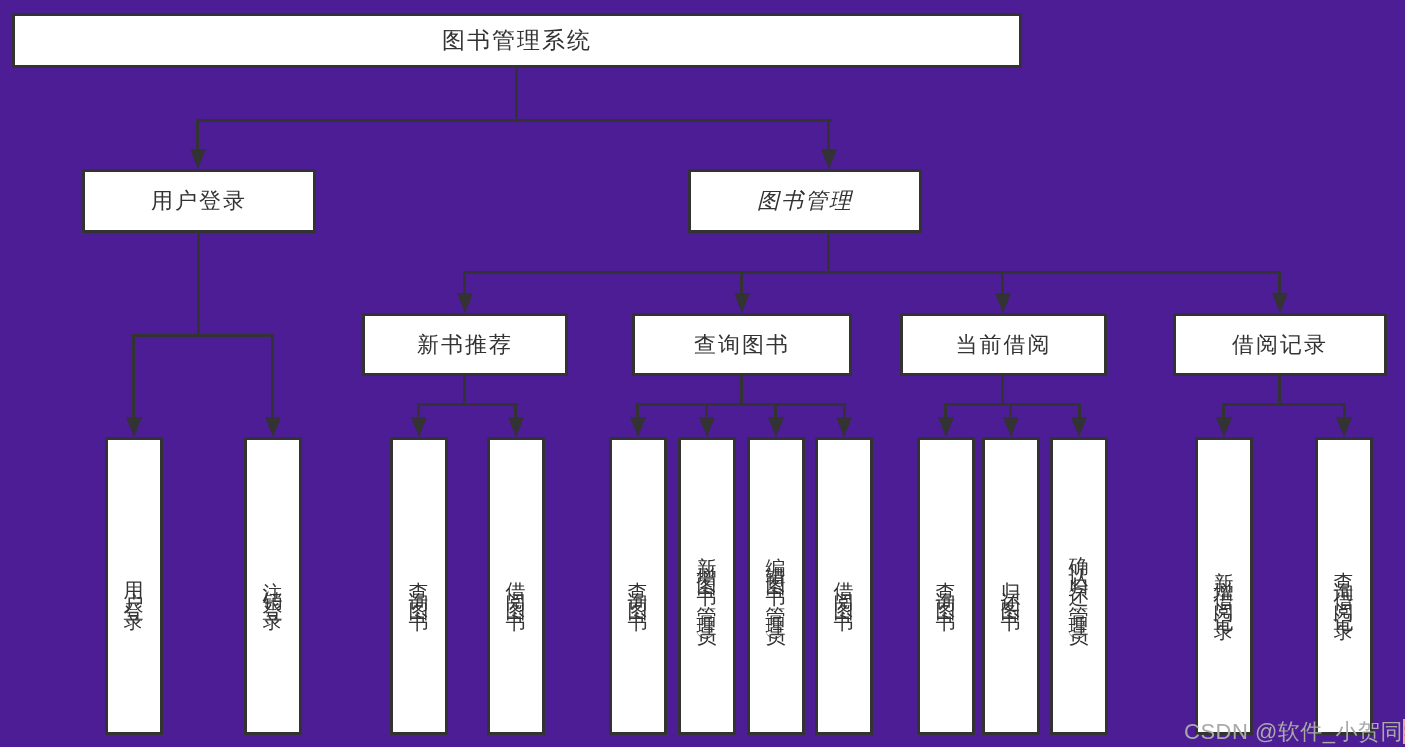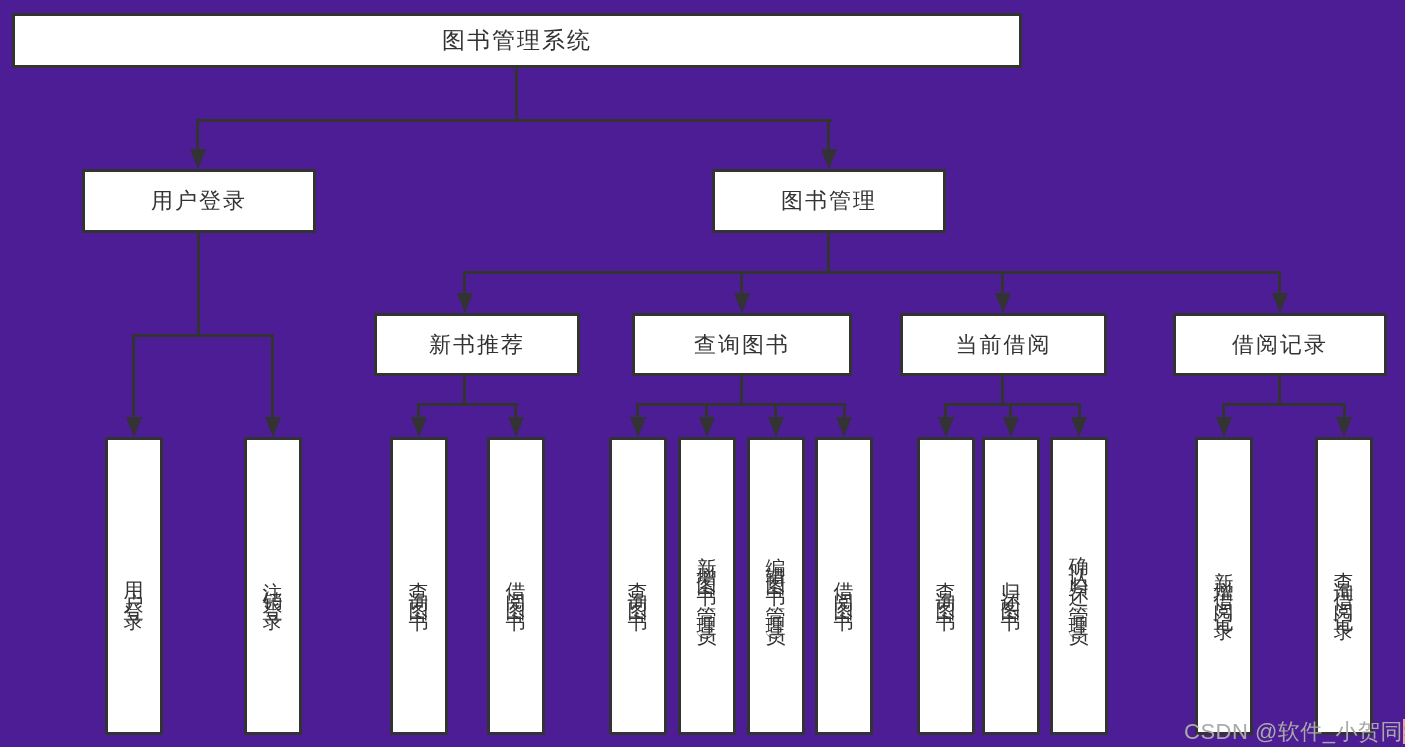--- a/index.html
+++ b/index.html
@@ -37,41 +37,41 @@
   <div class="box hbox root" style="left:12px; top:13px; width:1010px; height:55px;">图书管理系统</div>
 
   <div class="line" style="left:515px; top:68px; width:3px;  height:51px;"></div>
   <div class="line" style="left:196px; top:119px; width:636px; height:3px;"></div>
   <div class="line" style="left:196px; top:119px; width:3px;  height:32px;"></div>
   <div class="line" style="left:827px; top:119px; width:3px;  height:32px;"></div>
   <div class="arrow" style="left:190px; top:149px;"></div>
   <div class="arrow" style="left:821px; top:149px;"></div>
 
   <div class="box hbox" style="left:82px; top:169px; width:234px; height:64px;">用户登录</div>
-  <div class="box hbox" style="left:712px; top:169px; width:234px; height:64px;">图书管理</div>
+  <div class="box hbox" style="left:688px; top:169px; width:234px; height:64px;font-style:italic;">图书管理</div>
 
   <div class="line" style="left:197px; top:233px; width:3px;  height:104px;"></div>
   <div class="line" style="left:132px; top:334px; width:142px; height:3px;"></div>
   <div class="line" style="left:132px; top:334px; width:3px;  height:85px;"></div>
   <div class="line" style="left:271px; top:334px; width:3px;  height:85px;"></div>
   <div class="arrow" style="left:126px; top:417px;"></div>
   <div class="arrow" style="left:265px; top:417px;"></div>
 
   <div class="line" style="left:827px;  top:233px; width:3px;   height:40px;"></div>
   <div class="line" style="left:463px;  top:271px; width:818px; height:3px;"></div>
   <div class="line" style="left:463px;  top:271px; width:3px;   height:24px;"></div>
   <div class="line" style="left:740px;  top:271px; width:3px;   height:24px;"></div>
   <div class="line" style="left:1001px; top:271px; width:3px;   height:24px;"></div>
   <div class="line" style="left:1278px; top:271px; width:3px;   height:24px;"></div>
   <div class="arrow" style="left:457px;  top:293px;"></div>
   <div class="arrow" style="left:734px;  top:293px;"></div>
   <div class="arrow" style="left:995px;  top:293px;"></div>
   <div class="arrow" style="left:1272px; top:293px;"></div>
 
-  <div class="box hbox" style="left:374px;  top:313px; width:206px; height:63px;text-align:right;">新书推荐</div>
+  <div class="box hbox" style="left:362px;  top:313px; width:206px; height:63px;text-align:right;">新书推荐</div>
   <div class="box hbox" style="left:632px;  top:313px; width:220px; height:63px;">查询图书</div>
   <div class="box hbox" style="left:1173px; top:313px; width:214px; height:63px;">借阅记录</div>
   <div class="box hbox" style="left:900px;  top:313px; width:207px; height:63px;">当前借阅</div>
 
   <div class="line" style="left:463px;  top:376px; width:3px; height:30px;"></div>
   <div class="line" style="left:740px;  top:376px; width:3px; height:30px;"></div>
   <div class="line" style="left:1001px; top:376px; width:3px; height:30px;"></div>
   <div class="line" style="left:1278px; top:376px; width:3px; height:30px;"></div>
 
   <div class="line" style="left:417px;  top:403px; width:101px; height:3px;"></div>

